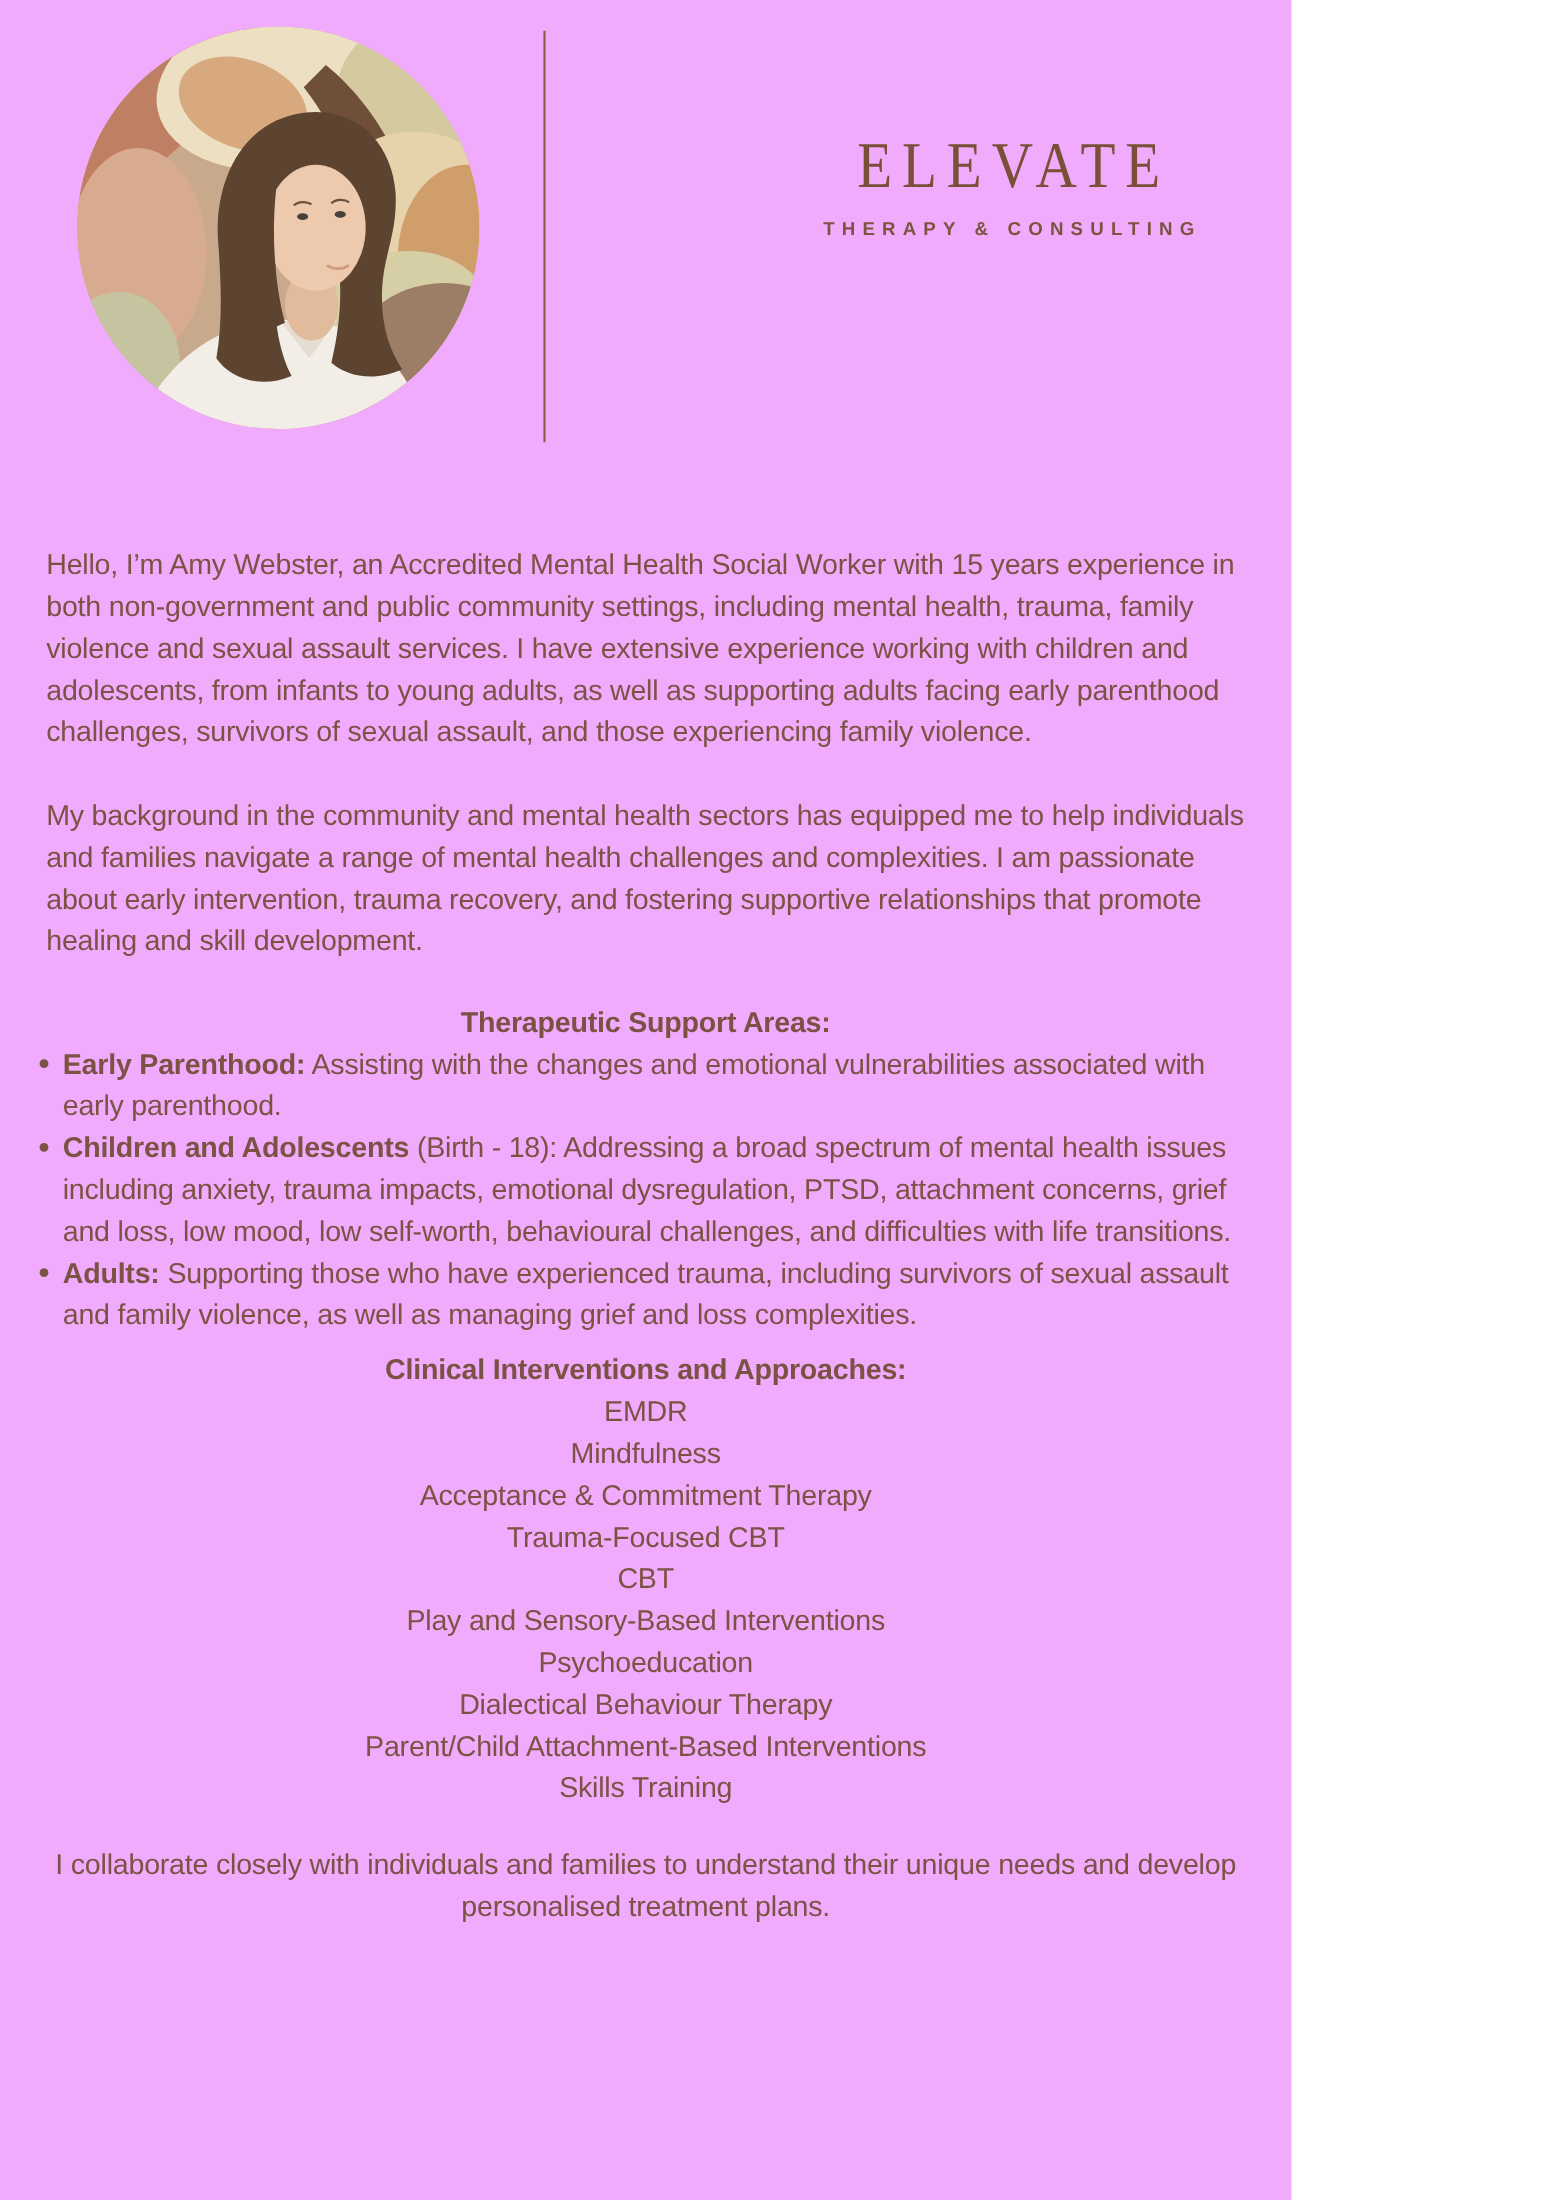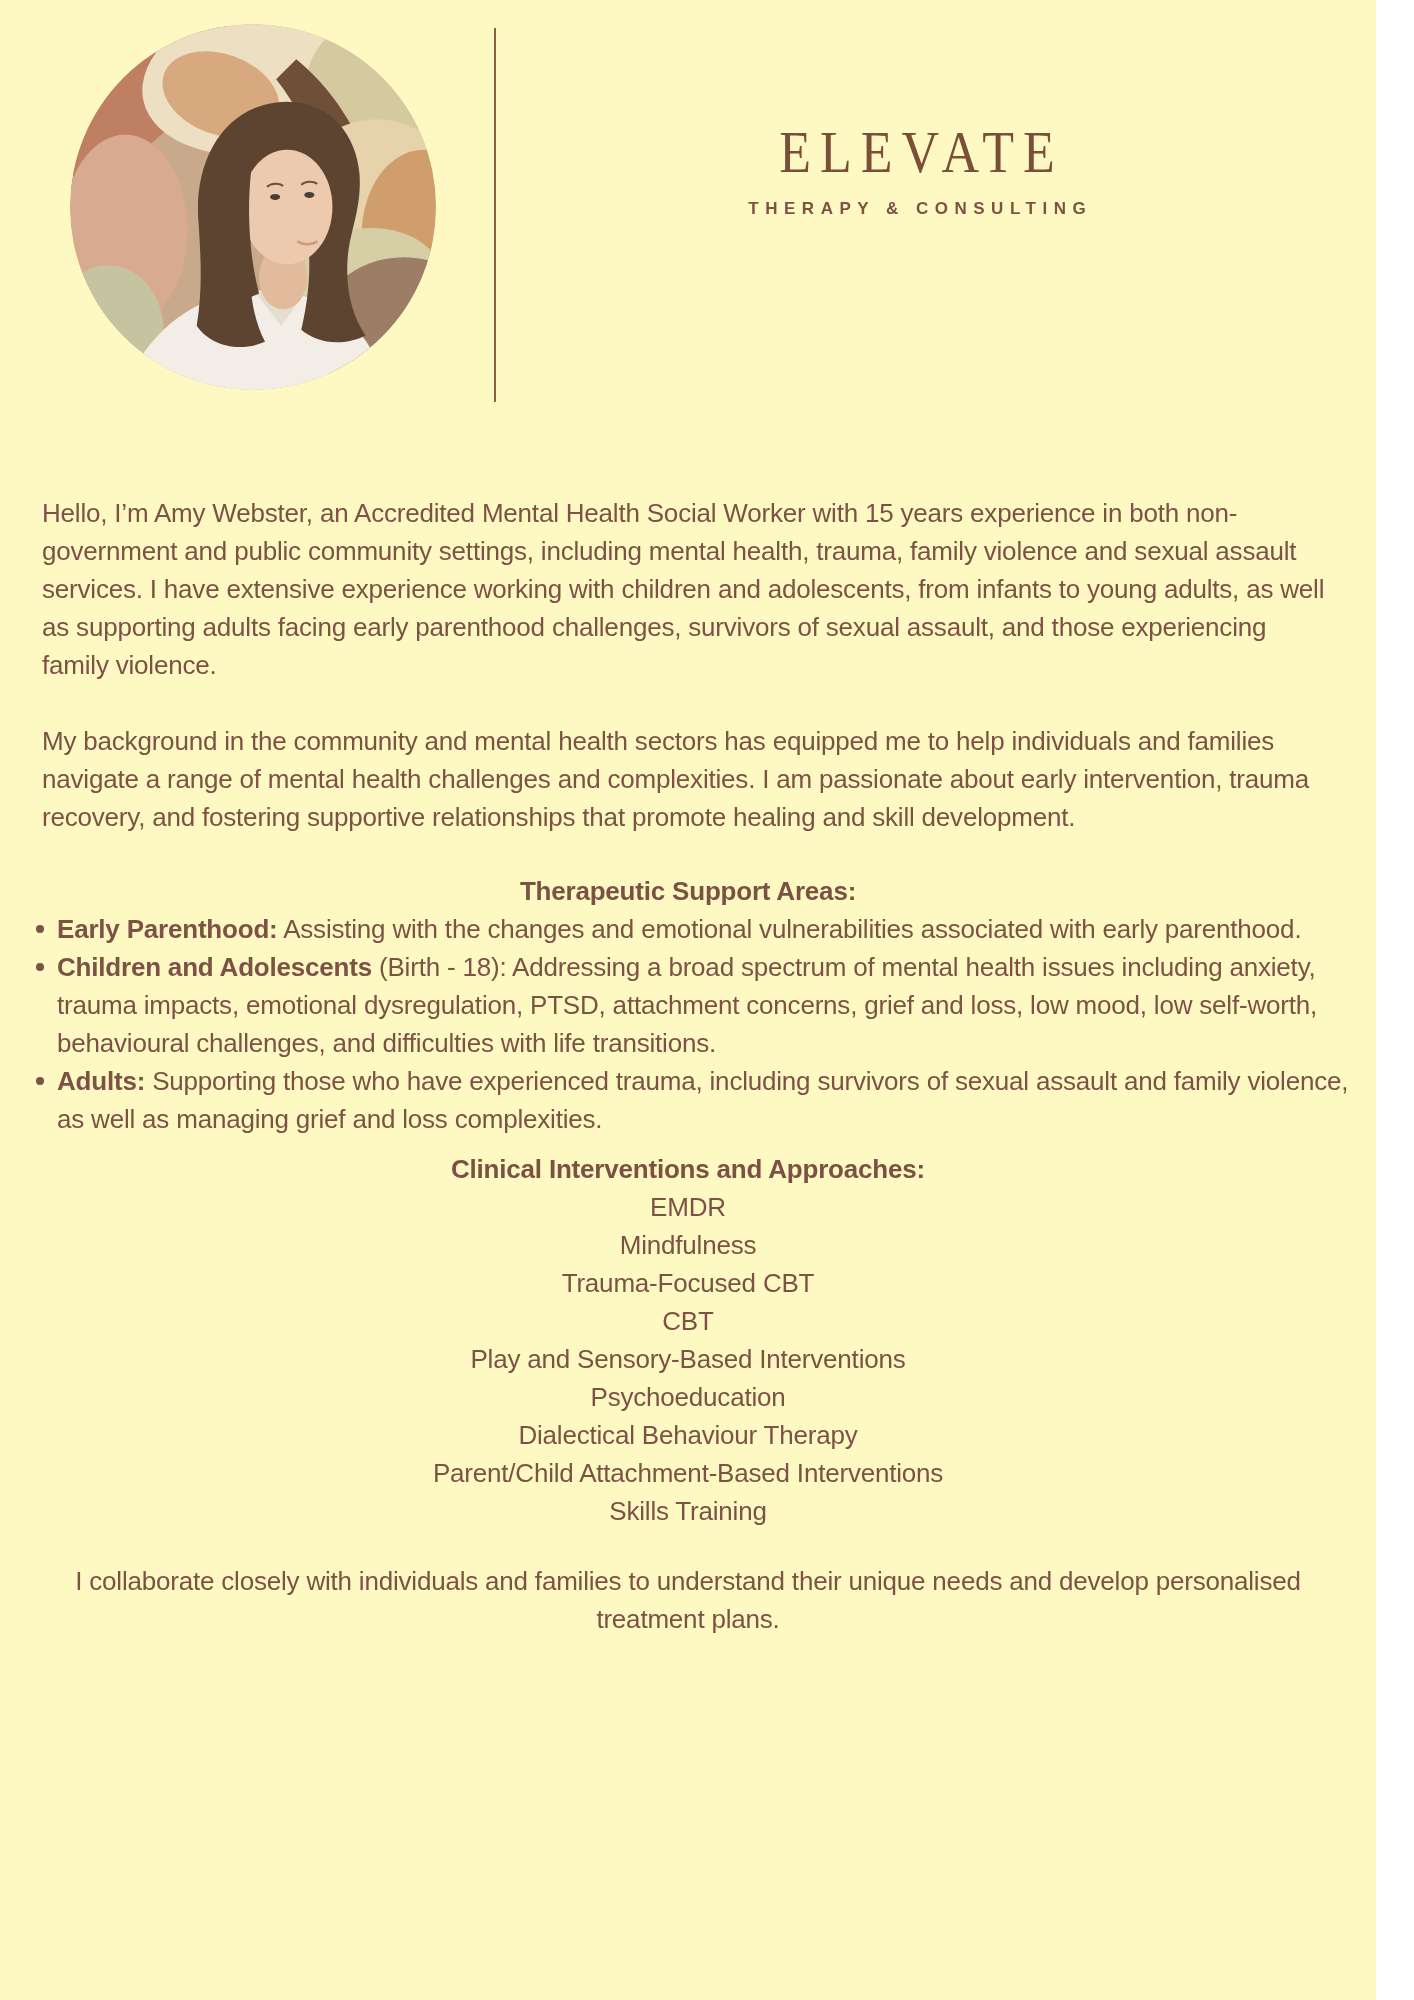--- a/index.html
+++ b/index.html
@@ -1,20 +1,20 @@
 <!DOCTYPE html>
 <html><head>
 <meta charset="utf-8">
 <style>
   html, body { margin: 0; padding: 0; background: #ffffff; }
   .page {
     position: relative;
-    width: 1376px;
+    width: 1174px;
     height: 2000px;
-    background: #fef9c3;
+    background: #f0abfc;
     overflow: hidden;
     font-family: "Liberation Sans", sans-serif;
     color: #7b5244;
   }
 
   
   .photo-wrap {
     position: absolute;
     left: 70px; top: 24px;
     width: 366px; height: 366px;
@@ -173,20 +173,21 @@
       <li>
         <span class="dot"></span><span class="lead">Adults:</span><span> Supporting those who have experienced trauma, including survivors of sexual assault and family violence, as well as managing grief and loss complexities.</span>
       </li>
     </ul>
 
     <h2 class="section-heading interventions-heading">Clinical Interventions and Approaches:</h2>
 
     <div class="center-list">
       <div>EMDR</div>
       <div>Mindfulness</div>
+      <div>Acceptance &amp; Commitment Therapy</div>
       <div>Trauma-Focused CBT</div>
       <div>CBT</div>
       <div>Play and Sensory-Based Interventions</div>
       <div>Psychoeducation</div>
       <div>Dialectical Behaviour Therapy</div>
       <div>Parent/Child Attachment-Based Interventions</div>
       <div>Skills Training</div>
     </div>
 
     <p class="closing">I collaborate closely with individuals and families to understand their unique needs and develop personalised treatment plans.</p>

